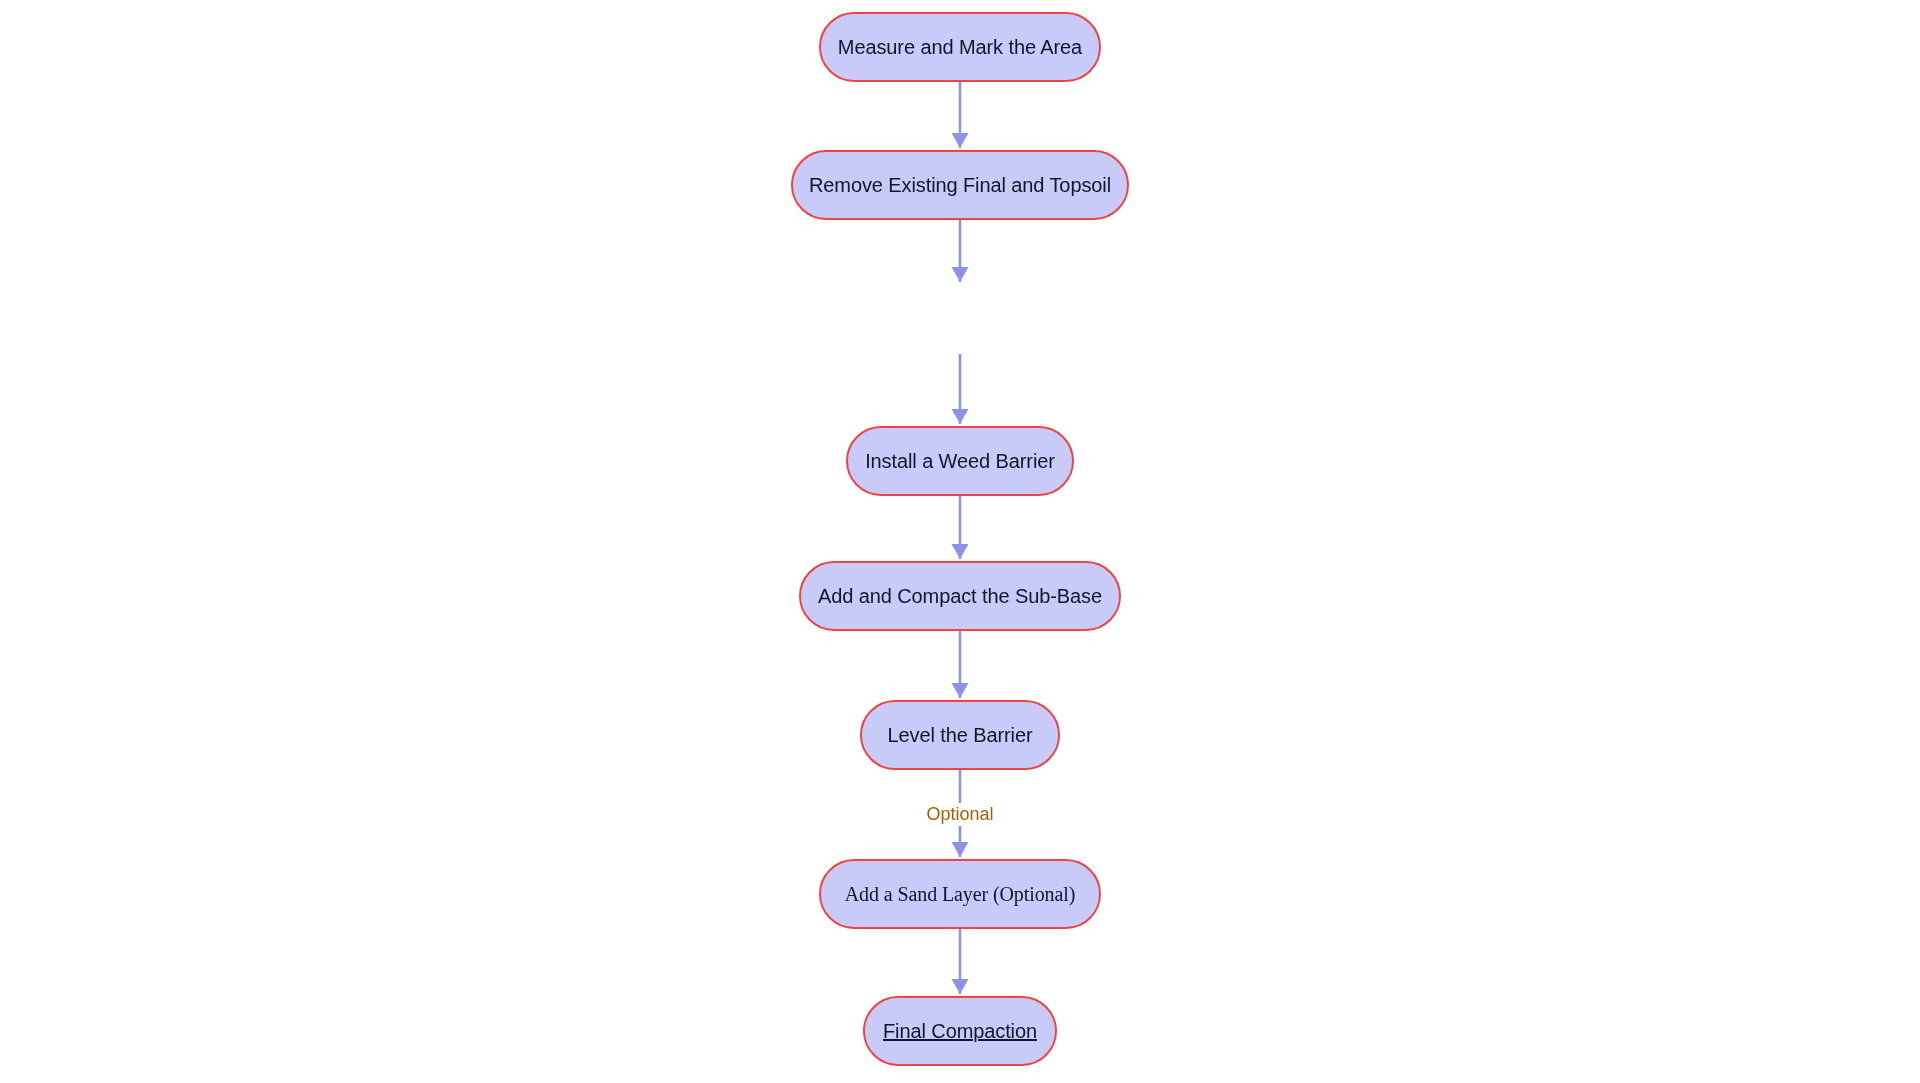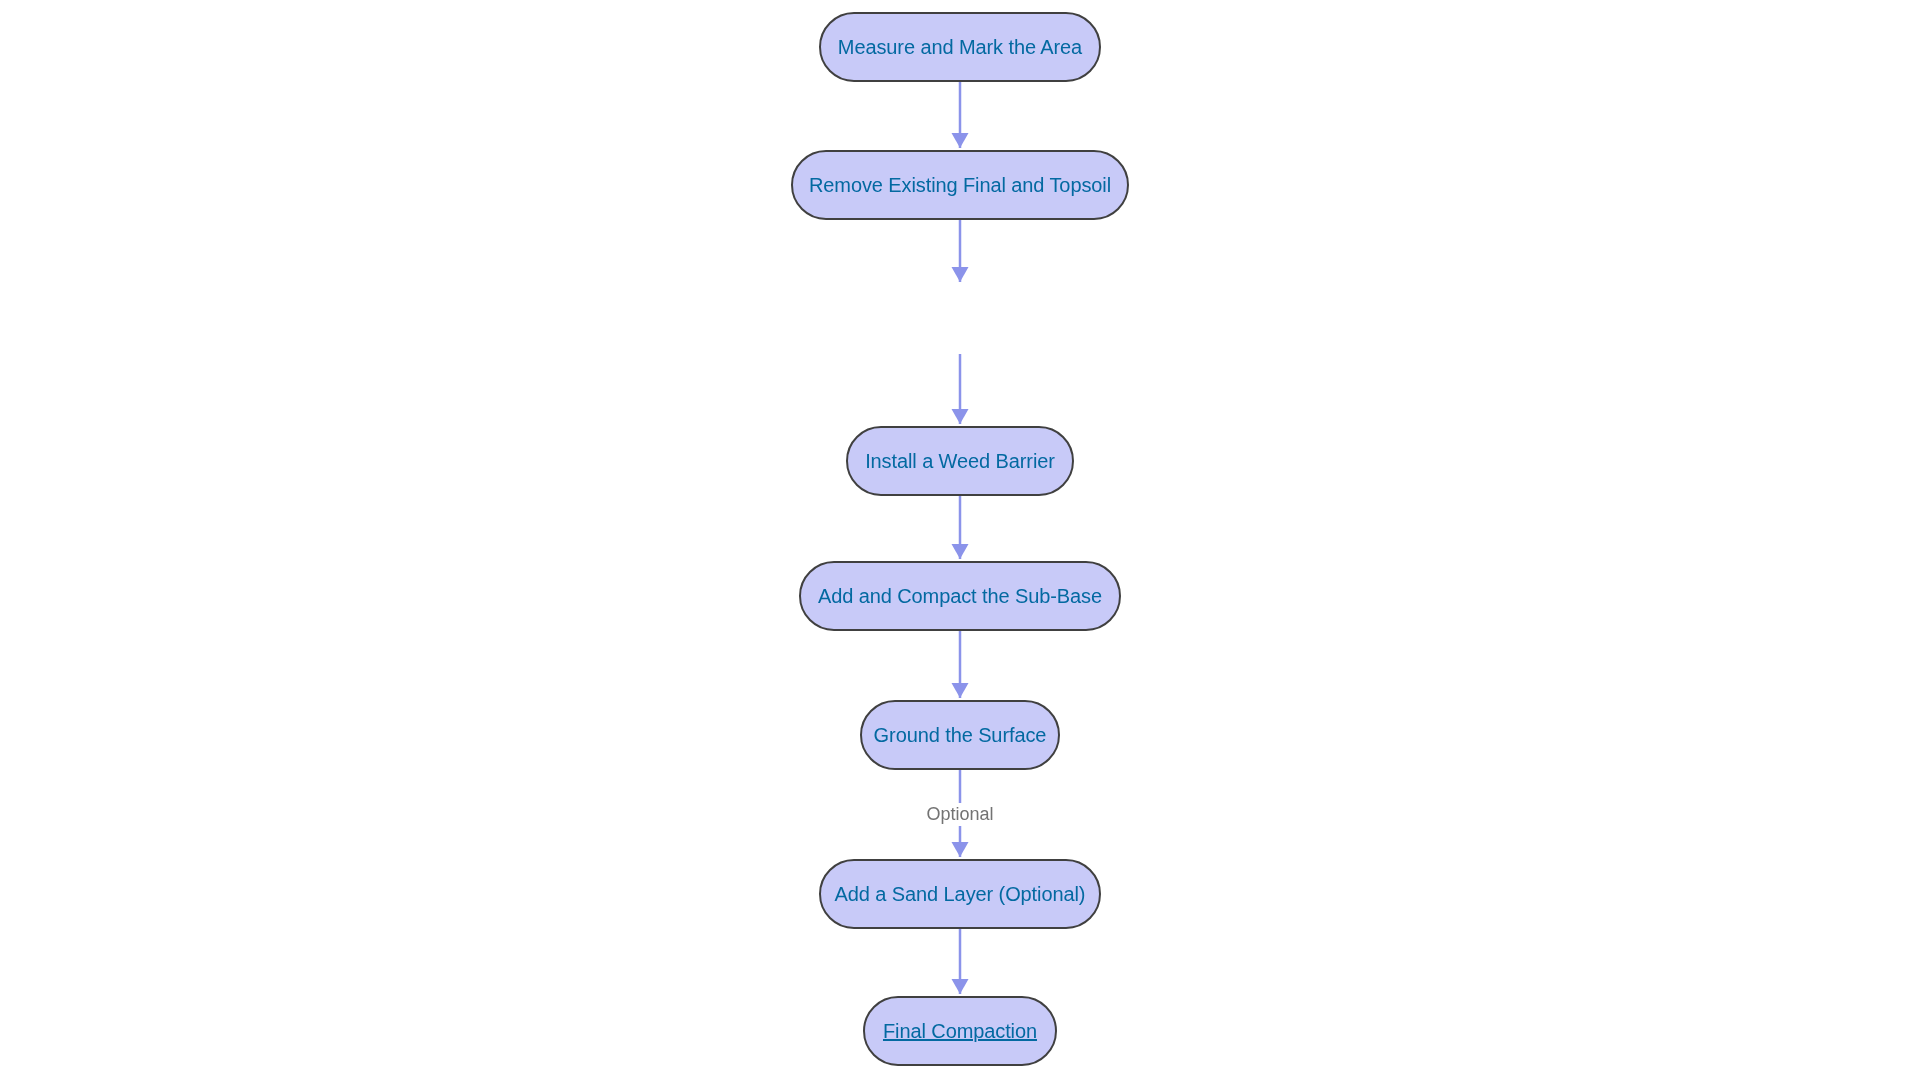--- a/index.html
+++ b/index.html
@@ -28,47 +28,47 @@
     stroke-width: 2.5;
   }
   .arrowhead-shape {
     fill: #8b93ea;
   }
   .node {
     position: absolute;
     height: 70px;
     box-sizing: border-box;
     background: #c8caf8;
-    border: 2px solid #404040;
+    border: 2px solid #ef4444;
     border-radius: 35px;
     display: flex;
     align-items: center;
     justify-content: center;
-    color: #0369a1;
+    color: #0f172a;
     font-size: 20px;
     letter-spacing: -0.1px;
     white-space: nowrap;
     z-index: 2;
   }
   .n1 { left: 819px; top: 12px;  width: 282px; }
   .n2 { left: 791px; top: 150px; width: 338px; }
   .n3 { left: 826px; top: 284px; width: 268px; }
   .n4 { left: 846px; top: 426px; width: 228px; }
   .n5 { left: 799px; top: 561px; width: 322px; }
   .n6 { left: 860px; top: 700px; width: 200px; }
-  .n7 { left: 819px; top: 859px; width: 282px; }
+  .n7 { left: 819px; top: 859px; width: 282px; font-family: Liberation Serif, serif; }
   .n8 { left: 863px; top: 996px; width: 194px; text-decoration: underline; }
   .edge-label {
     position: absolute;
     left: 960px;
     top: 803px;
     transform: translateX(-50%);
     background: #ffffff;
     padding: 1px 7px;
-    color: #737373;
+    color: #a16207;
     font-size: 18px;
     z-index: 3;
     white-space: nowrap;
   }
 </style>
 </head>
 <body>
 
 <div class="canvas">
 
@@ -84,19 +84,19 @@
     <line x1="960" y1="496" x2="960" y2="559" marker-end="url(#arrowhead)"></line>
     <line x1="960" y1="631" x2="960" y2="698" marker-end="url(#arrowhead)"></line>
     <line x1="960" y1="770" x2="960" y2="857" marker-end="url(#arrowhead)"></line>
     <line x1="960" y1="929" x2="960" y2="994" marker-end="url(#arrowhead)"></line>
   </svg>
 
   <div class="node n1">Measure and Mark the Area</div>
   <div class="node n2">Remove Existing Final and Topsoil</div>
   <div class="node n4">Install a Weed Barrier</div>
   <div class="node n5">Add and Compact the Sub-Base</div>
-  <div class="node n6">Ground the Surface</div>
+  <div class="node n6">Level the Barrier</div>
   <div class="node n7">Add a Sand Layer (Optional)</div>
   <div class="node n8">Final Compaction</div>
 
   <div class="edge-label">Optional</div>
 
 </div>
 
 </body></html>

